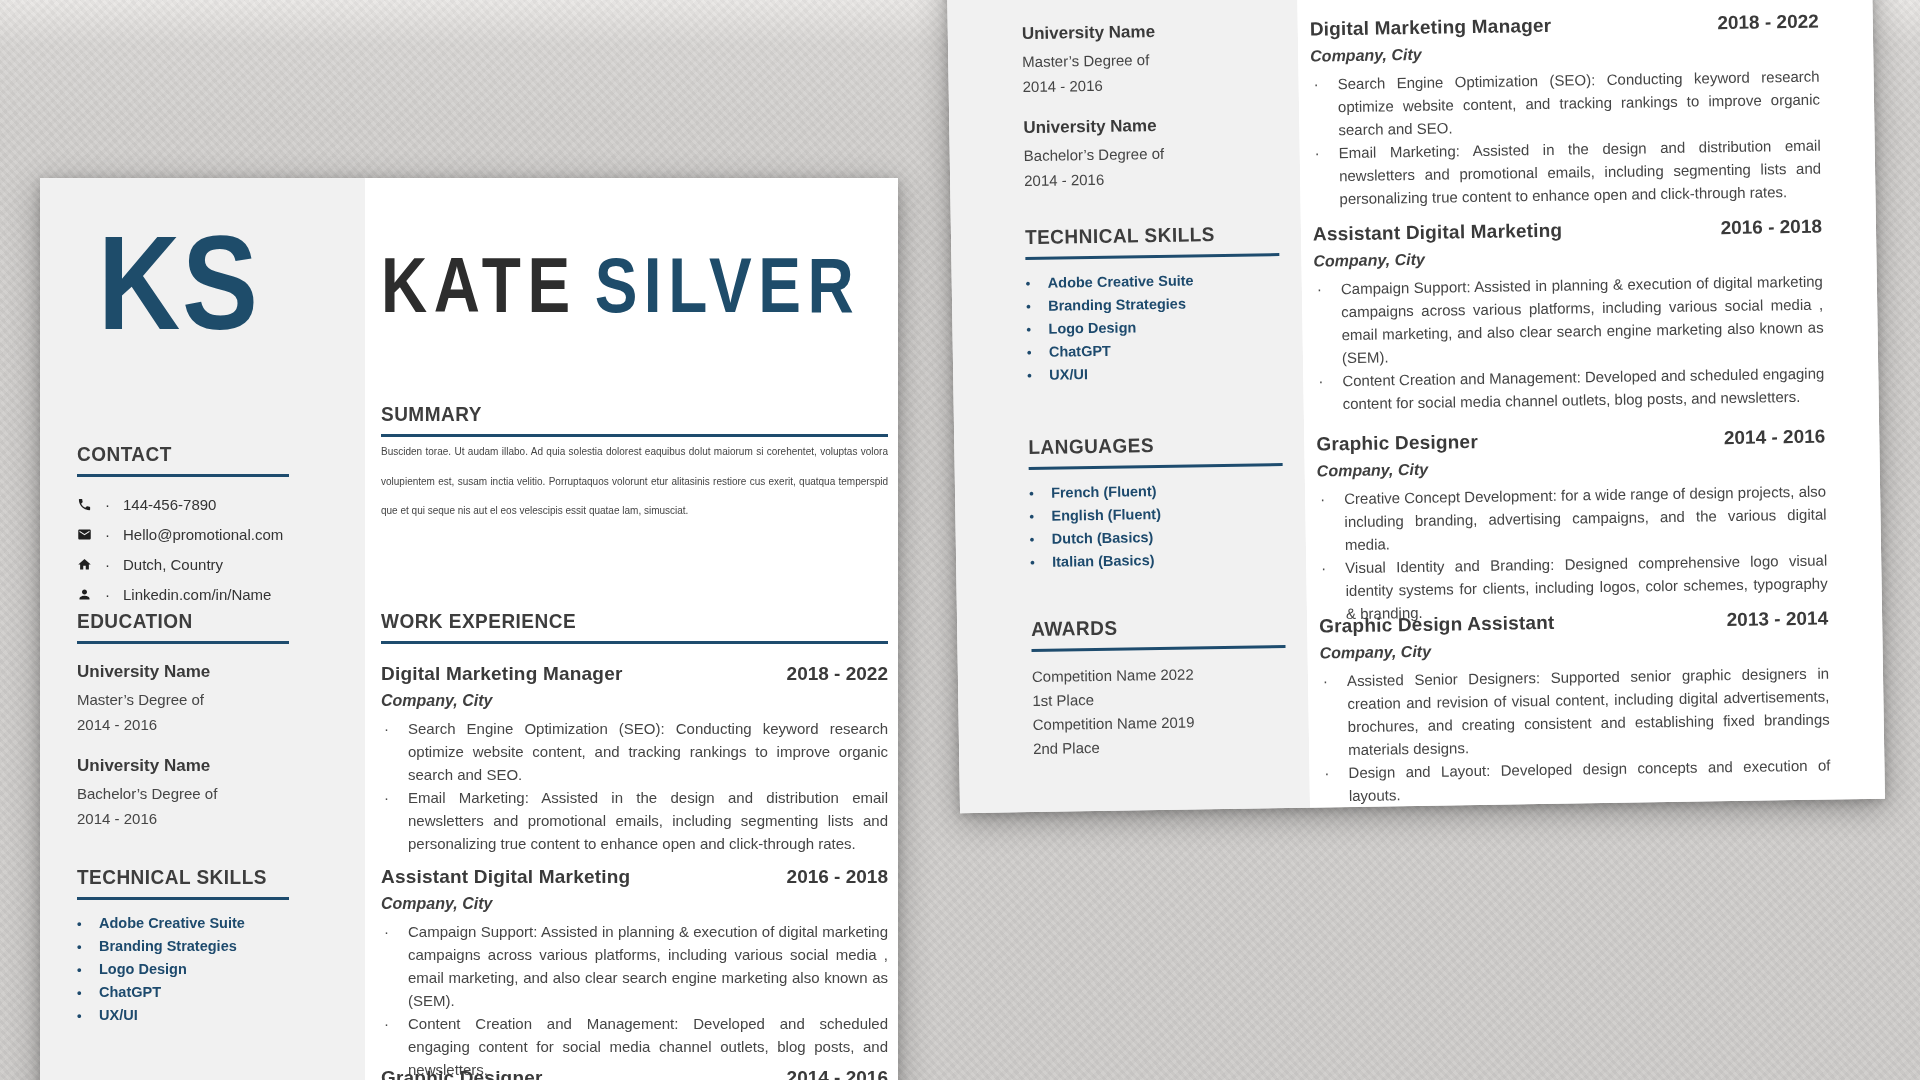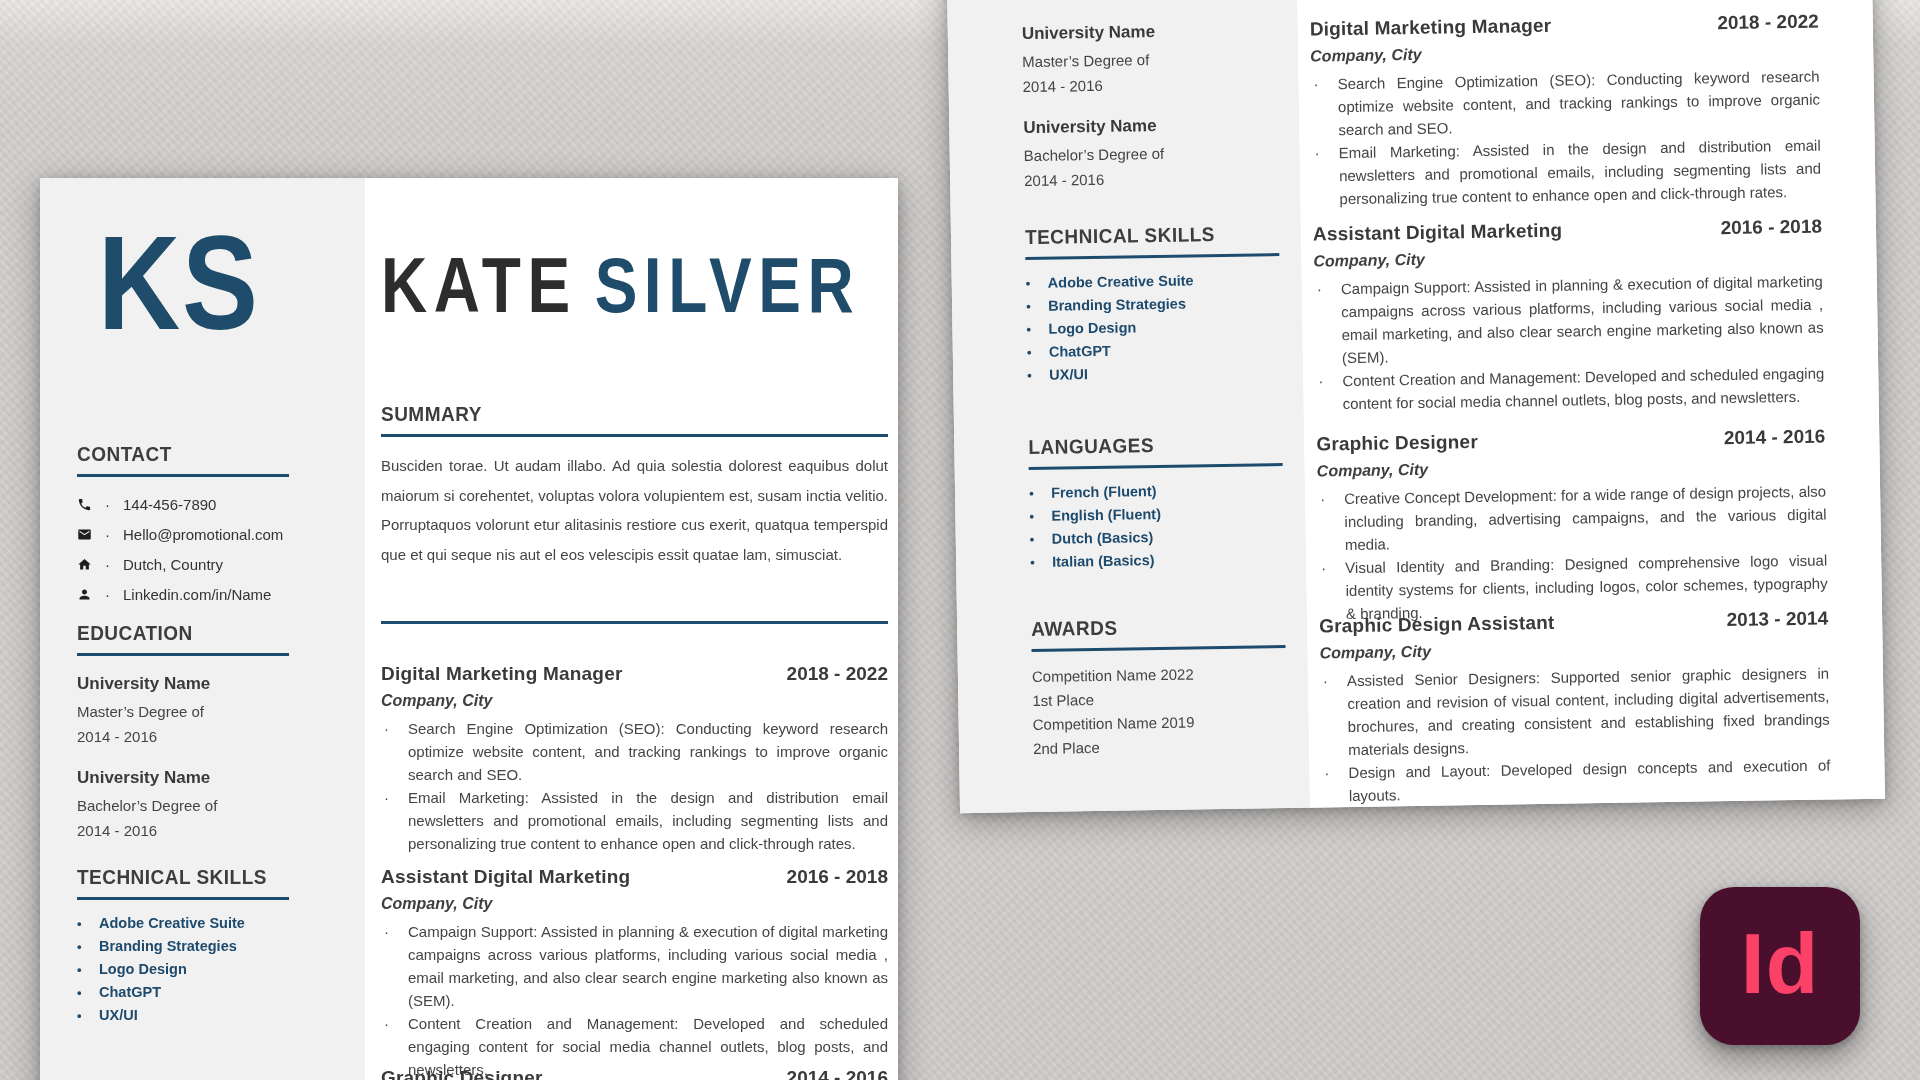--- a/index.html
+++ b/index.html
@@ -59,22 +59,22 @@
   .edu-dates  { font-size:15px; line-height:25px; color:#454545; }
 
   
   .navy-li { display:flex; line-height:23px; font-size:14.5px; font-weight:700; color:#1d4a6d; }
   .navy-li .s-dot { width:22px; font-size:13px; color:#1d4a6d; }
 
   
   .award-line { font-size:15px; line-height:24px; color:#454545; }
 
   
-  .summary-p { font-size:15px; line-height:29.5px; color:#454545;
-    text-align:justify; margin-top:14px; }
+  .summary-p { font-size:10px; line-height:29.5px; color:#454545;
+    text-align:justify; }
 
   
   .w-entry { position:absolute; }
   .w-head { display:flex; justify-content:space-between; align-items:baseline; }
   .w-title { font-size:19px; line-height:24px; font-weight:700; color:#3a3a3a;
     letter-spacing:.2px; }
   .w-dates { font-size:19px; line-height:24px; font-weight:700; color:#3a3a3a; }
   .w-company { font-size:16px; line-height:24px; margin-top:3px; font-style:italic;
     font-weight:700; color:#3f3f3f; }
   .w-bullets { margin-top:4px; }
@@ -136,21 +136,21 @@
               <svg viewBox="0 0 24 24">
                   <path d="M12 12c2.21 0 4-1.79 4-4s-1.79-4-4-4-4 1.79-4 4 1.79 4 4 4zm0 2c-2.67 0-8 1.34-8 4v2h16v-2c0-2.66-5.33-4-8-4z"></path>
                 </svg>
             </span>
             <span class="c-dot">·</span>
             <span class="c-txt">Linkedin.com/in/Name</span>
           </div>
         </div>
       </div>
 
-      <div class="sec" style="left:37px; top:433px; width:250px;margin-top:12px;">
+      <div class="sec" style="left:37px; top:433px; width:250px;">
         <div class="sec-h"><span class="h-inner">EDUCATION</span></div>
         <div class="rule" style="width:212px;"></div>
         <div style="margin-top:16px;">
           <div class="edu-entry">
             <div class="edu-school">University Name</div>
             <div class="edu-degree">Master’s Degree of</div>
             <div class="edu-dates">2014 - 2016</div>
           </div>
           <div class="edu-entry">
             <div class="edu-school">University Name</div>
@@ -194,20 +194,21 @@
         <span class="first">KATE</span><span class="last">SILVER</span>
       </div>
 
       <div class="sec" style="left:16px; top:226px; width:507px;">
         <div class="sec-h"><span class="h-inner">SUMMARY</span></div>
         <div class="rule" style="width:507px;"></div>
         <div class="summary-p">Busciden torae. Ut audam illabo. Ad quia solestia dolorest eaquibus dolut maiorum si corehentet, voluptas volora volupientem est, susam inctia velitio. Porruptaquos volorunt etur alitasinis restiore cus exerit, quatqua temperspid que et qui seque nis aut el eos velescipis essit quatae lam, simusciat.</div>
       </div>
 
       <div class="sec" style="left:16px; top:433px; width:507px;">
+        <div class="sec-h"><span class="h-inner">WORK EXPERIENCE</span></div>
         <div class="rule" style="width:507px;"></div>
       </div>
 
       <div class="w-entry" style="left:16px; top:484px; width:507px;">
         <div class="w-head">
           <div class="w-title">Digital Marketing Manager</div>
           <div class="w-dates">2018 - 2022</div>
         </div>
         <div class="w-company">Company, City</div>
         <div class="w-bullets">
@@ -396,17 +397,14 @@
             </div>
           <div class="bullet">
               <span class="b-dot">·</span>
               <div class="b-txt">Design and Layout: Developed design concepts and execution of layouts.</div>
             </div>
         </div>
       </div>
     </div>
   </div>
 
-  <div class="id-icon" title="Adobe InDesign">
-    <span class="id-glyph">Id</span>
-  </div>
 
 </div>
 
 </body></html>

